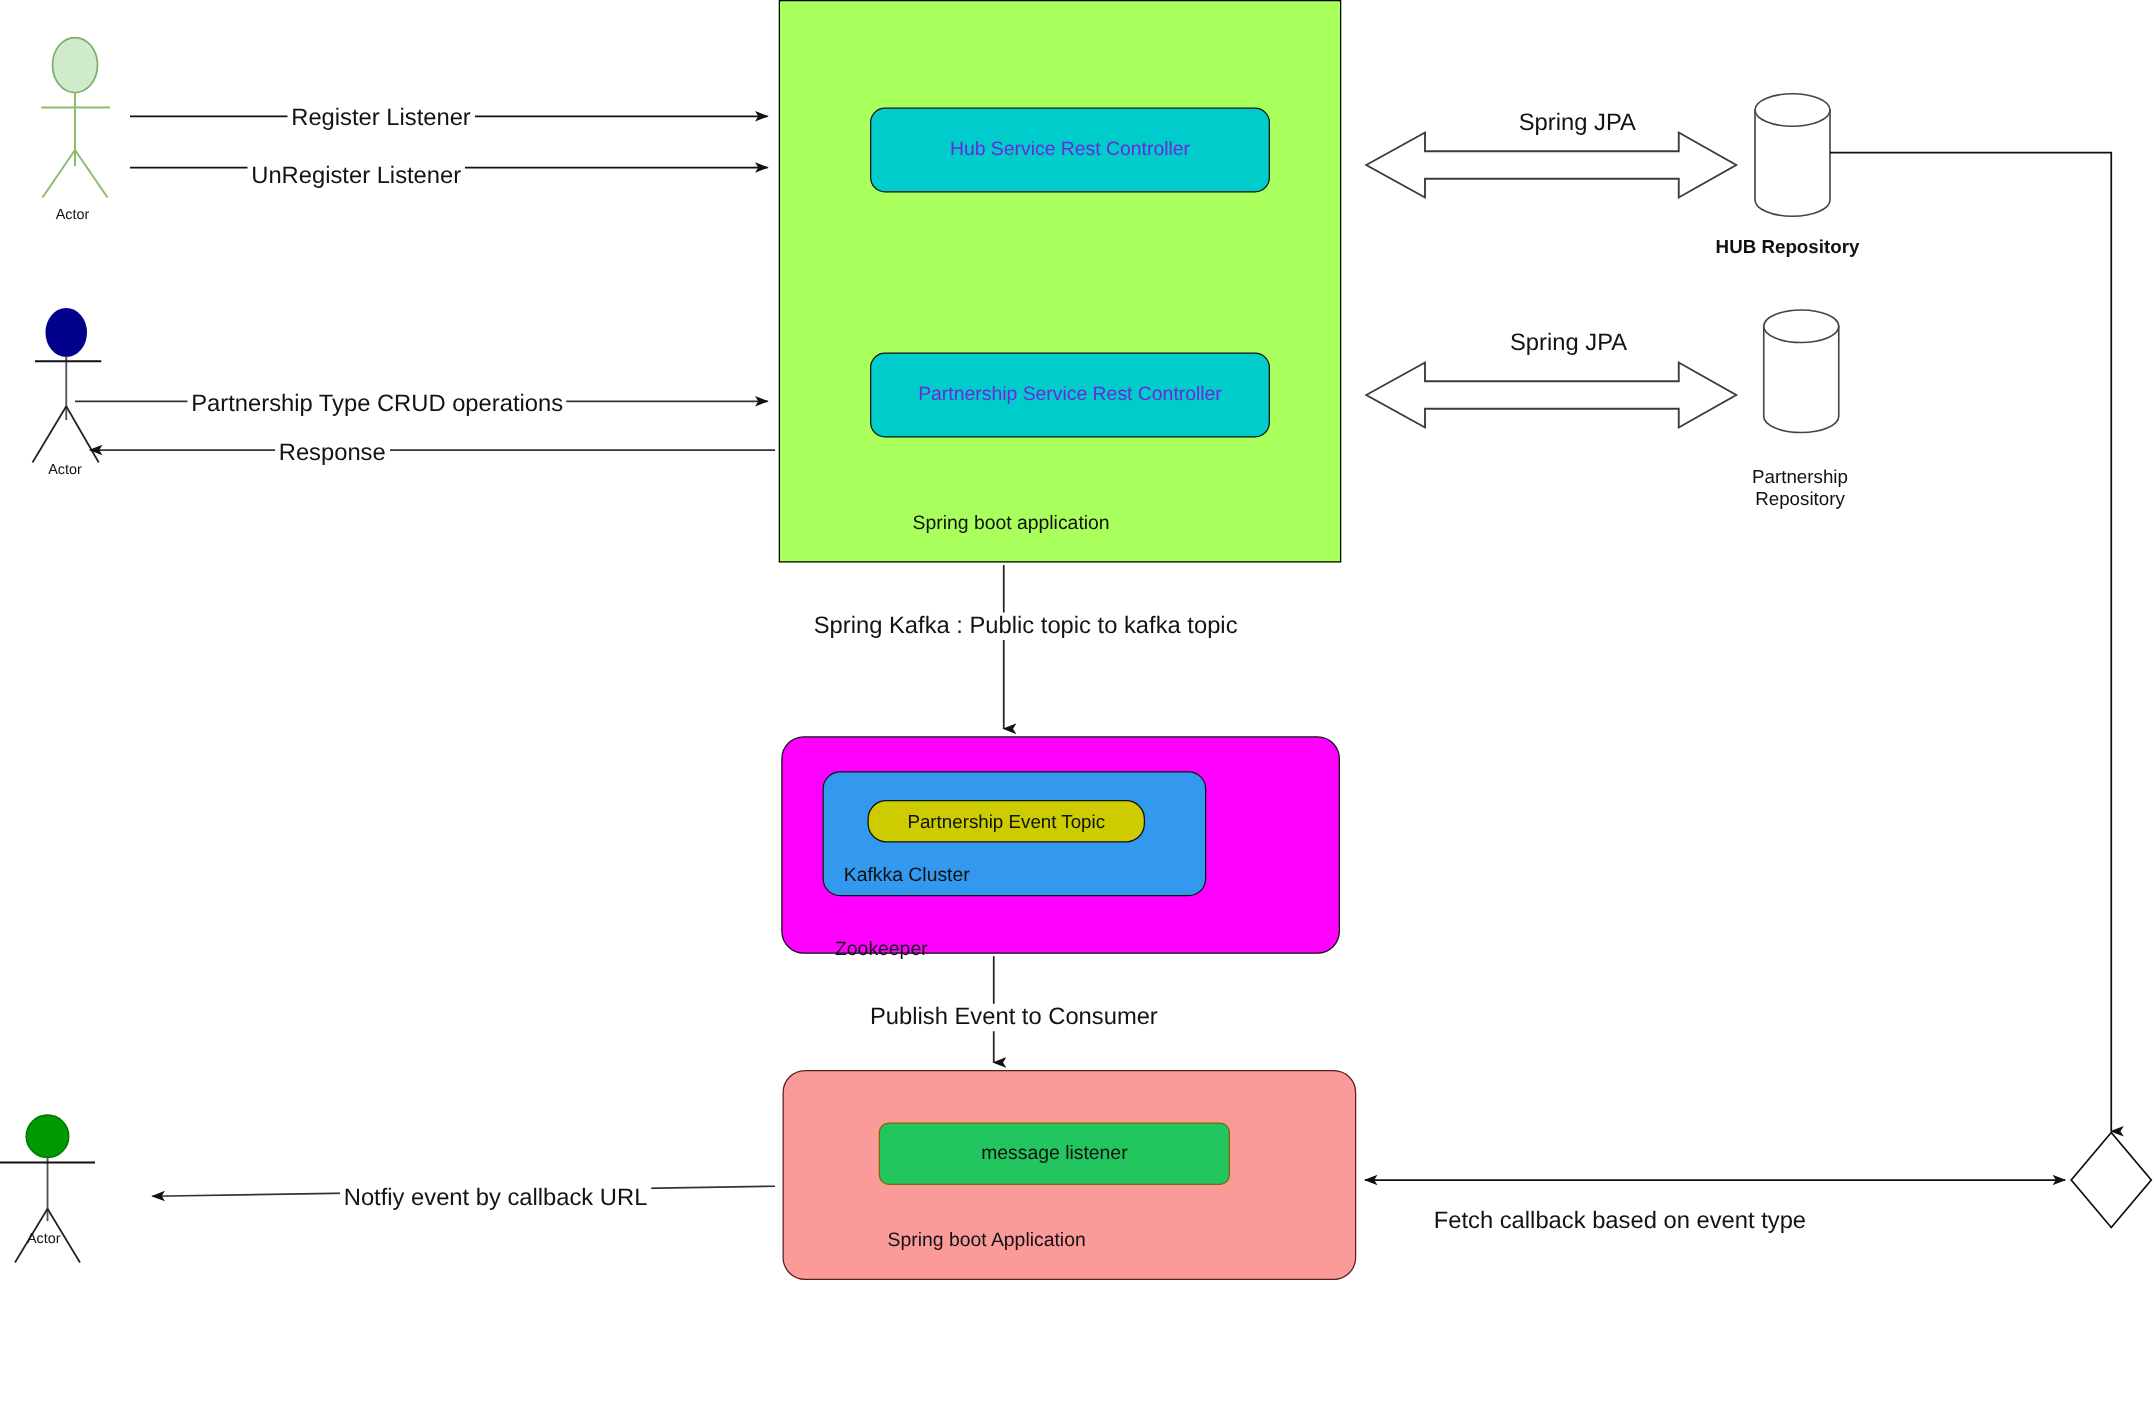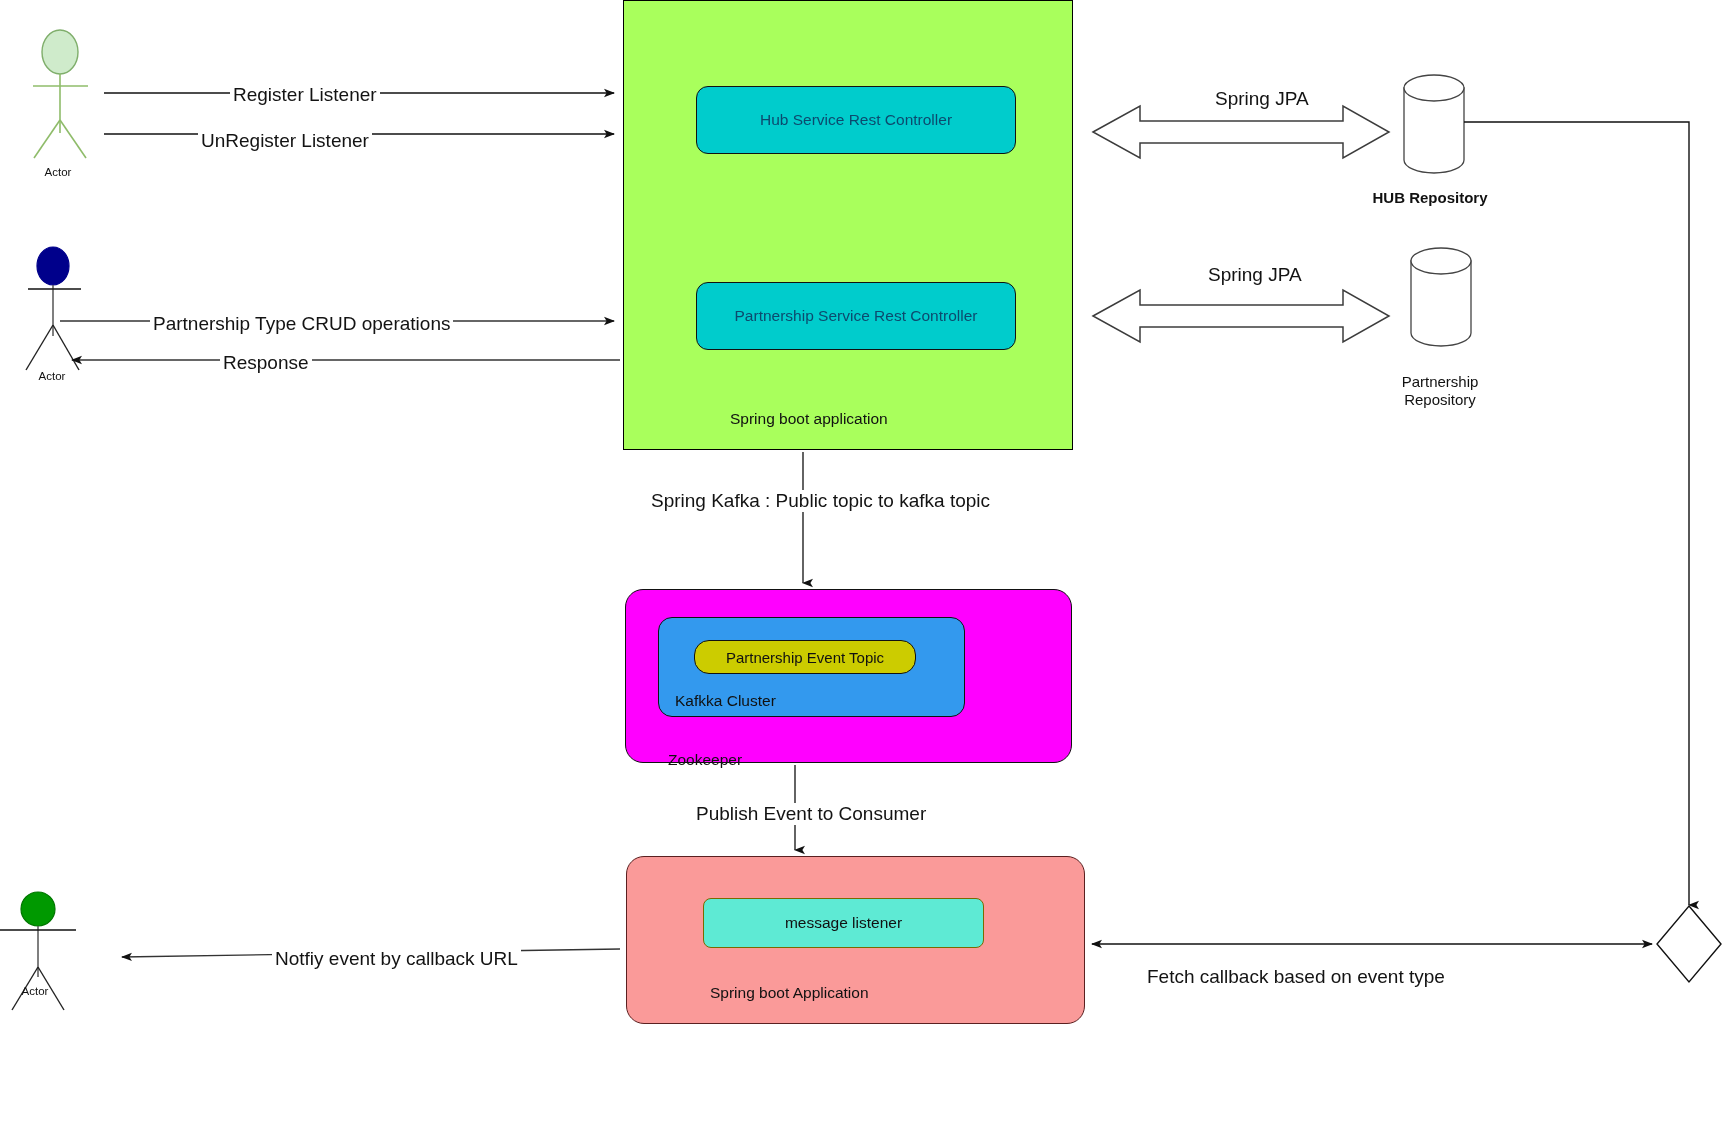--- a/index.html
+++ b/index.html
@@ -48,40 +48,40 @@
     border-radius:15px;
   }
   .springboot-consumer{
     left:626px; top:856px; width:459px; height:168px;
     background:#FA9A99;
     border:1px solid #5a2020;
     border-radius:18px;
   }
   .listener-box{
     left:703px; top:898px; width:281px; height:50px;
-    background:#5eead4;
+    background:#22c55e;
     border:1px solid #7a6a00;
     border-radius:8px;
   }
   .ctrl-hub{
     left:695px; top:85px; width:320px; height:68px;
     background:#00CCCC;
     border:1px solid #111111;
     border-radius:12px;
   }
   .ctrl-partner{
     left:695px; top:281px; width:320px; height:68px;
     background:#00CCCC;
     border:1px solid #111111;
     border-radius:12px;
   }
   .ctrl-text{
     position:absolute; left:0; top:0; width:100%; height:100%;
     display:flex; align-items:center; justify-content:center;
-    font-size:15.5px; color:#0c4a6e;
+    font-size:15.5px; color:#6d28d9;
   }
   .topic-text{
     position:absolute; left:0; top:0; width:100%; height:100%;
     display:flex; align-items:center; justify-content:center;
     font-size:15px; color:#111111;
   }
   .listener-text{
     position:absolute; left:0; top:0; width:100%; height:100%;
     display:flex; align-items:center; justify-content:center;
     font-size:15.5px; color:#111111;

